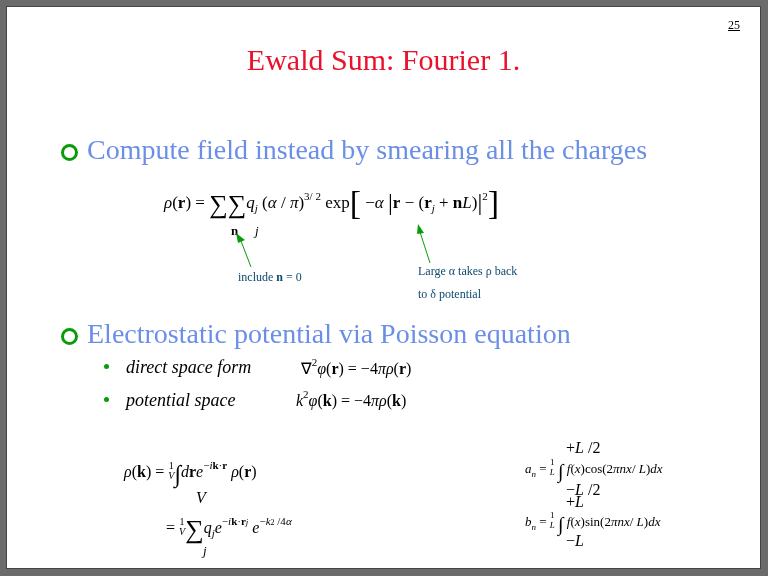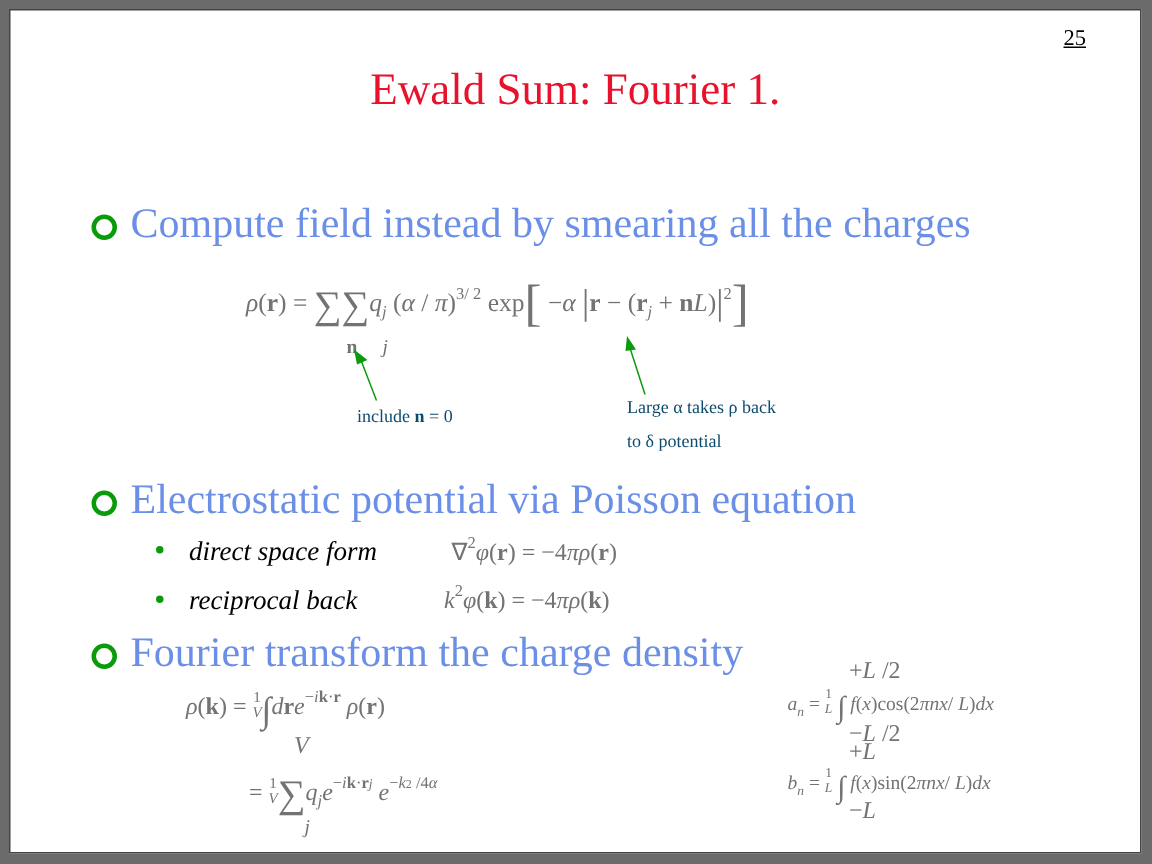--- a/index.html
+++ b/index.html
@@ -1,23 +1,23 @@
 <!DOCTYPE html>
 <html><head>
 <meta charset="utf-8">
 <style>
   html, body { margin:0; padding:0; }
   body { width:768px; height:576px; background:#6b6b6b; position:relative; overflow:hidden; font-family:"Liberation Serif", serif; }
   .slide { position:absolute; left:6px; top:6px; width:755px; height:563px; background:#fff; border:1px solid #444; box-sizing:border-box; }
   .abs { position:absolute; white-space:nowrap; }
-  .pagenum { right:36px; top:11px; font-size:15px; color:#000;text-decoration:underline; }
+  .pagenum { right:20px; top:11px; font-size:12px; color:#000;text-decoration:underline; }
   .title { left:0; width:100%; text-align:center; top:36px; font-size:30px; color:#e8122c; }
   .bullet { font-size:28px; color:#6b8fe6; }
   .circ { display:inline-block; width:14px; height:14px; border:3px solid #0a9b0a; border-radius:50%; vertical-align:-2px; margin-right:9px; box-sizing:border-box; width:17px; height:17px; }
-  .math { font-size:16px; color:#737373; }
+  .math { font-size:16px; color:#000000; }
   .math i { font-style:italic; }
   .math b { font-weight:bold; }
   .sup { font-size:11px; vertical-align:8px; }
   .sub { font-size:11px; vertical-align:-4px; }
   .sum { font-size:26px; vertical-align:-5px; }
   .int { font-size:24px; vertical-align:-5px; }
   .annot { font-size:12px; color:#0c4a6e; }
   .sub-bullet { font-size:18px; color:#000; font-style:italic; }
   .dot { display:inline-block; width:5px; height:5px; border-radius:50%; background:#0a9b0a; vertical-align:4px; margin-right:17px; }
   .small { font-size:16px; }
@@ -57,29 +57,26 @@
     <span class="dot"></span><span>direct space form</span>
   </div>
 
   <div class="abs bullet" style="left:54px; top:311px;">
     <span class="circ"></span><span>Electrostatic potential via Poisson equation</span>
   </div>
   <div class="abs math" style="left:294px; top:349px;">
     ∇<span class="sup">2</span><i>φ</i>(<b>r</b>) = −4<i>πρ</i>(<b>r</b>)
   </div>
   <div class="abs sub-bullet" style="left:97px; top:383px;">
-    <span class="dot"></span><span>reciprocal back</span>
+    <span class="dot"></span><span>potential space</span>
   </div>
   <div class="abs math" style="left:289px; top:381px;">
     <i>k</i><span class="sup">2</span><i>φ</i>(<b>k</b>) = −4<i>πρ</i>(<b>k</b>)
   </div>
 
-  <div class="abs bullet" style="left:54px; top:413px;">
-    <span class="circ"></span><span>Fourier transform the charge density</span>
-  </div>
 
   <div class="abs math" style="left:117px; top:452px;">
     <i>ρ</i>(<b>k</b>) = <span class="frac">1<br><i>V</i></span><span class="int">∫</span><i>d</i><b>r</b><i>e</i><span class="sup">−<i>i</i><b>k</b>·<b>r</b></span> <i>ρ</i>(<b>r</b>)
   </div>
   <div class="abs math" style="left:189px; top:482px;"><i>V</i></div>
   <div class="abs math" style="left:159px; top:508px;">
     = <span class="frac">1<br><i>V</i></span><span class="sum">∑</span><i>q</i><span class="sub"><i>j</i></span><i>e</i><span class="sup">−<i>i</i><b>k</b>·<b>r</b><span style="font-size:9px"><i>j</i></span></span> <i>e</i><span class="sup">−<i>k</i><span style="font-size:8px">2</span> /4<i>α</i></span>
   </div>
   <div class="abs math" style="left:196px; top:536px; font-size:13px;"><i>j</i></div>
 

